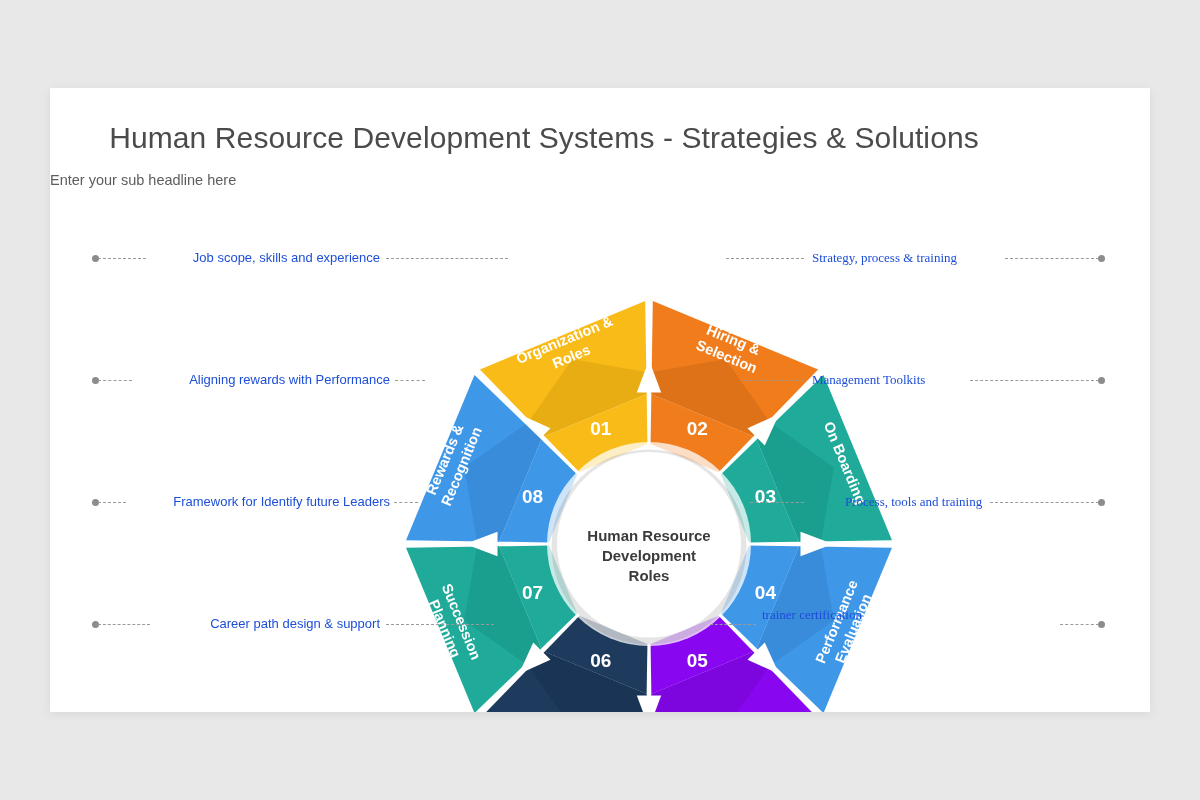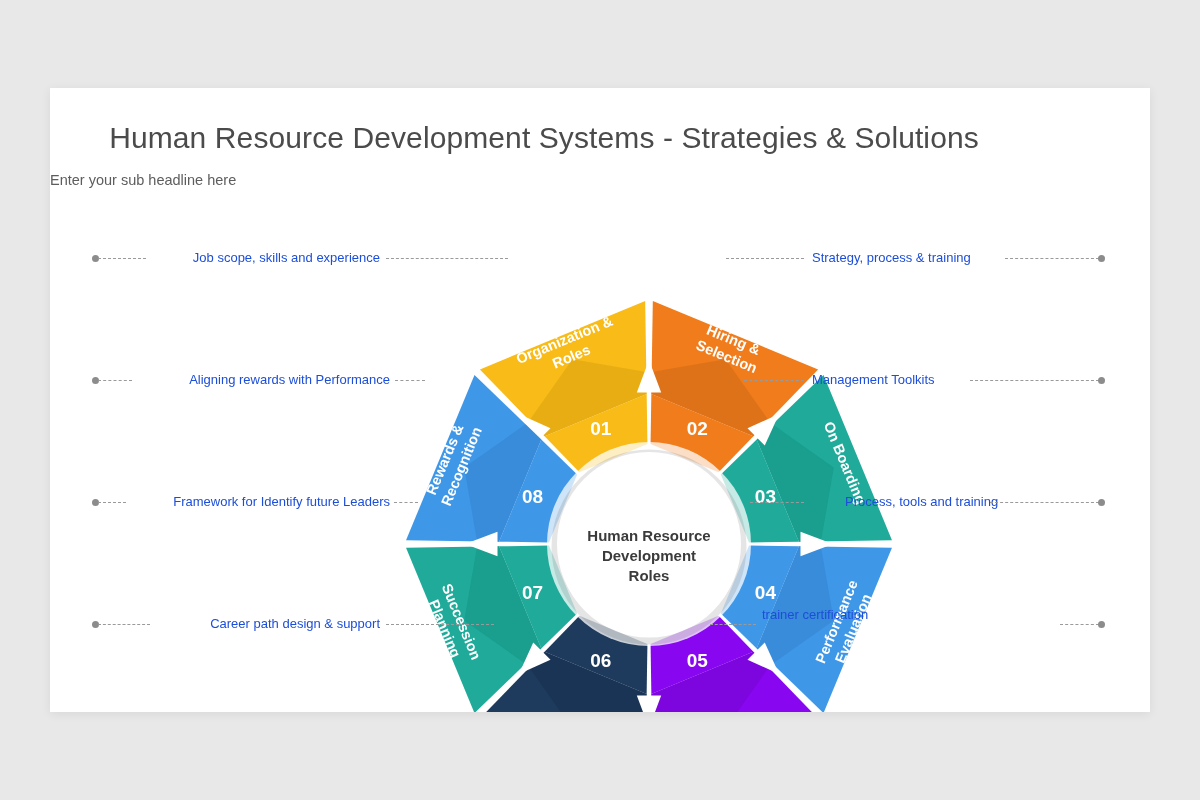--- a/index.html
+++ b/index.html
@@ -49,21 +49,21 @@
   
   .callout {
     position: absolute;
     font-size: 13px;
     color: #1d4ed8;
     line-height: 18px;
     white-space: nowrap;
   }
   .callout.two-line { white-space: normal; text-align: center; }
   .callout.left  { text-align: right; }
-  .callout.right { text-align: left; }
+  .callout.right { text-align: left; font-family: Liberation Serif, serif; }
 
   .lead-line {
     position: absolute;
     height: 0;
     border-top: 1.4px dashed #9a9a9a;
   }
   .lead-dot {
     position: absolute;
     width: 7px; height: 7px;
     border-radius: 50%;

